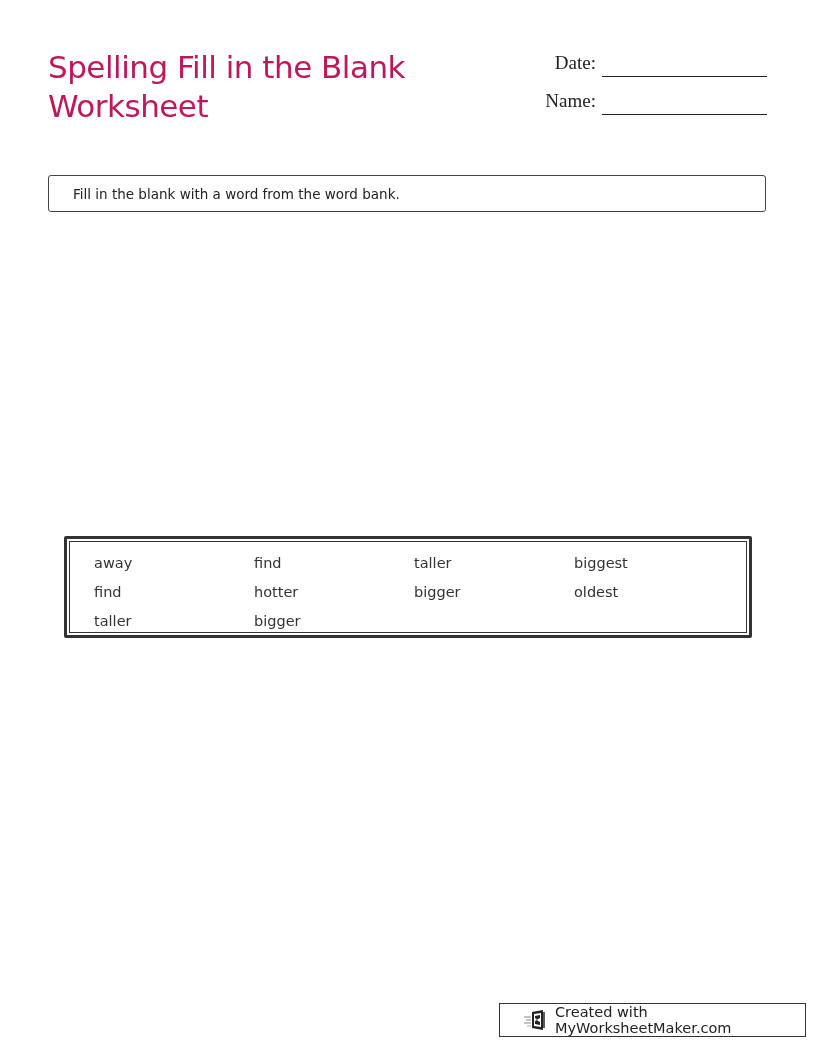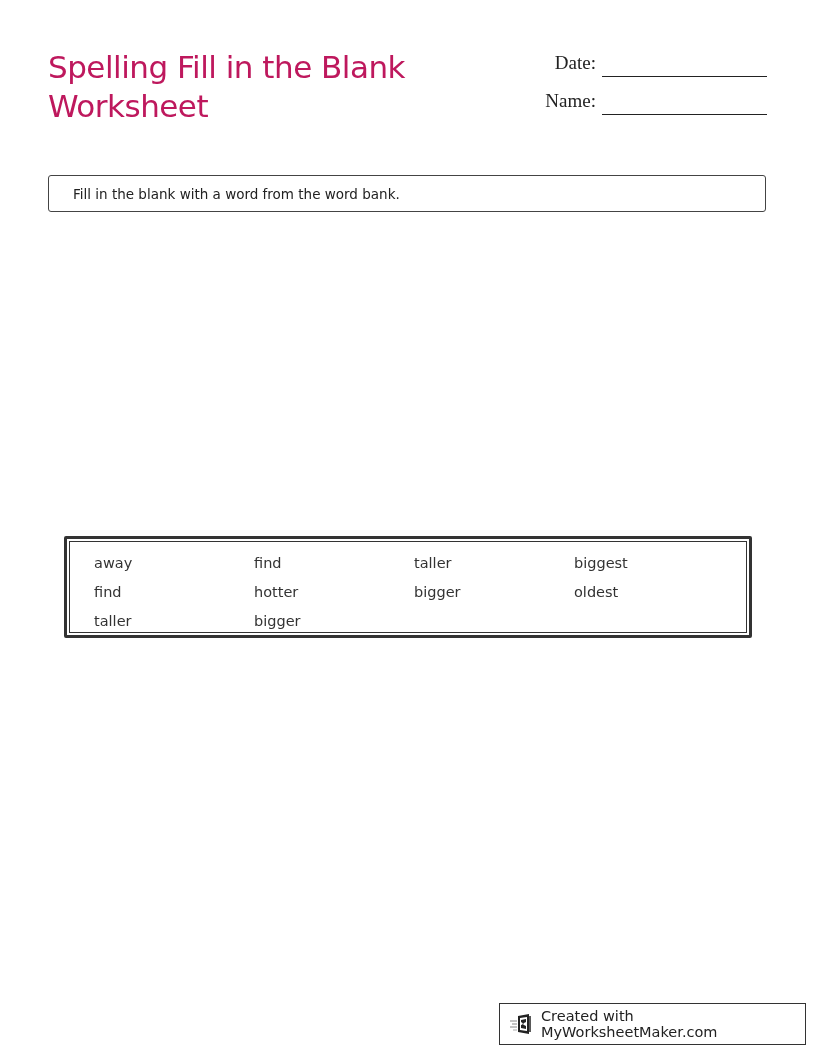--- a/index.html
+++ b/index.html
@@ -92,26 +92,26 @@
       font-size: 14.5px;
       color: #333333;
       line-height: 29px;
       white-space: nowrap;
     }
     .footer {
       position: absolute;
       left: 499px;
       top: 1003px;
       width: 307px;
-      height: 42px;
+      height: 34px;
       box-sizing: border-box;
       border: 1px solid #333333;
       display: flex;
       align-items: center;
-      padding-left: 9px;
+      padding-left: 23px;
       font-family: "DejaVu Sans", sans-serif;
       font-size: 14.5px;
       color: #222222;
     }
     .footer-icon {
       width: 26px;
       height: 22px;
       margin-right: 6px;
       display: inline-block;
     }

